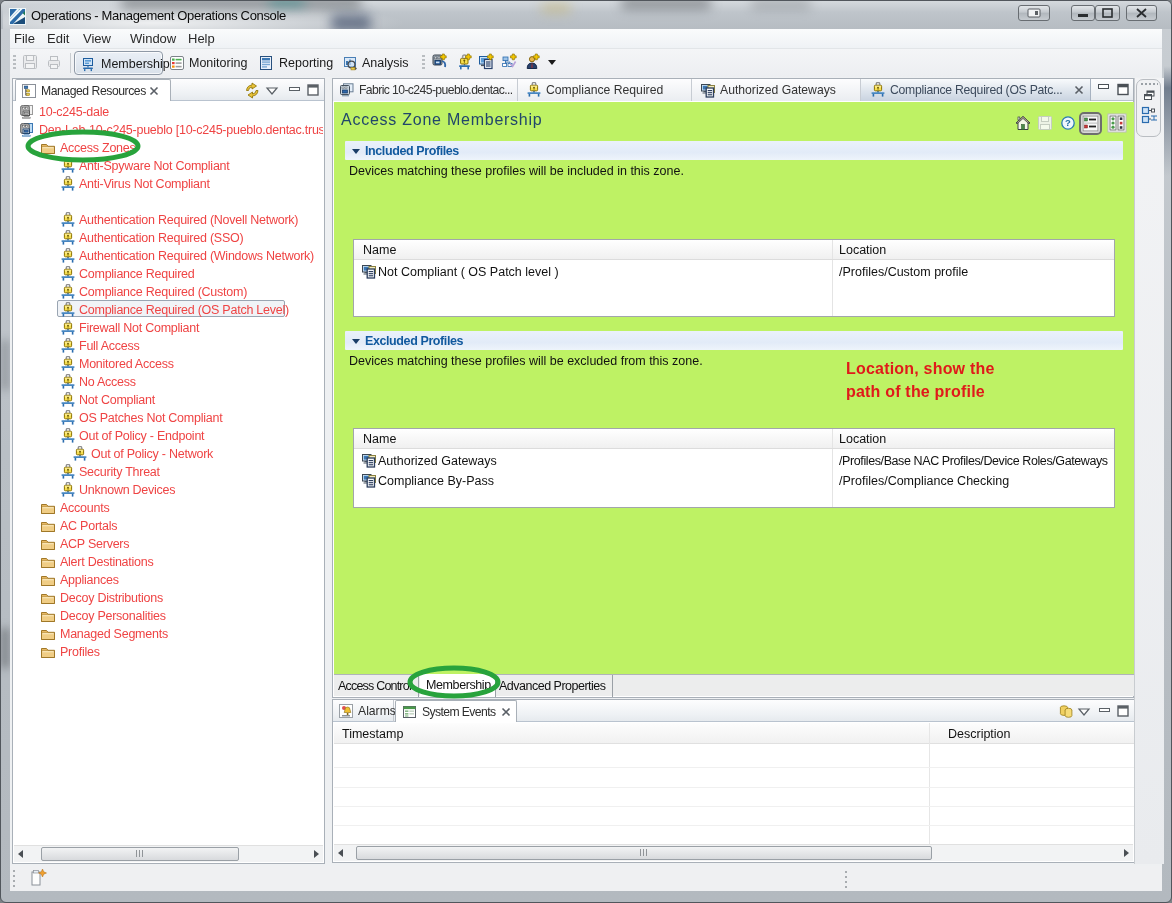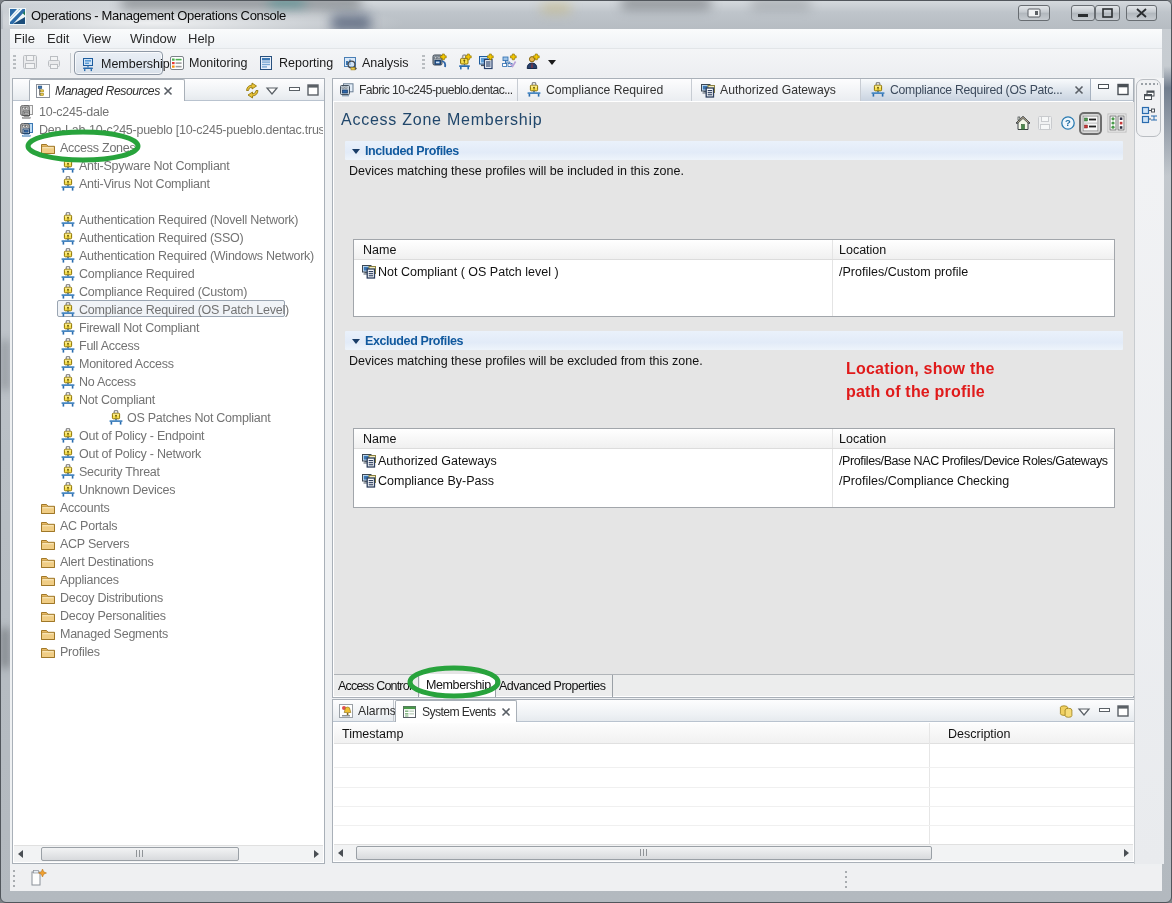--- a/index.html
+++ b/index.html
@@ -54,21 +54,21 @@
 .secttri{position:absolute;left:7px;top:8px;width:0;height:0;
  border-left:4px solid transparent;border-right:4px solid transparent;border-top:5px solid #1a3d68;}
 .desc{position:absolute;font-size:12.5px;color:#111;}
 .ftable{position:absolute;left:19px;width:762px;border:1px solid #a2a6ab;background:#fff;}
 .thead{position:absolute;left:0;top:0;right:0;height:20px;
  background:linear-gradient(180deg,#ffffff,#f0f0f0);border-bottom:1px solid #dcdcdc;}
 .th{position:absolute;top:3px;font-size:12.5px;color:#111;}
 .colsep{position:absolute;top:0;bottom:0;width:1px;background:#e4e4e4;}
 .trow{position:absolute;left:0;right:0;height:20px;font-size:12.5px;color:#111;}
 
-.trow-item{position:absolute;font-size:12.5px;color:#737373;white-space:nowrap;letter-spacing:-0.25px;}
+.trow-item{position:absolute;font-size:12.5px;color:#ef4444;white-space:nowrap;letter-spacing:-0.25px;}
 
 .hscroll{position:absolute;height:17px;background:#f2f3f4;border-top:1px solid #e0e0e0;}
 .hthumb{position:absolute;top:1px;height:14px;border:1px solid #9aa0a6;border-radius:2px;
  background:linear-gradient(180deg,#f2f3f4,#d8dadd);}
 .hgrip{position:absolute;top:4px;width:7px;height:7px;
  background:repeating-linear-gradient(90deg,#909498 0 1px,transparent 1px 3px);}
 .sarrow{position:absolute;top:4px;width:0;height:0;border-top:4px solid transparent;border-bottom:4px solid transparent;}
 
 #statusbar{position:absolute;left:10px;top:866px;width:1152px;height:25px;background:#eff0f2;}
 
@@ -327,21 +327,21 @@
         <ellipse cx="6" cy="4.6" rx="3.6" ry="1.8" fill="#f0d060" stroke="#9a7d1a" stroke-width=".8"></ellipse>
         <path d="M2.4 4.6 v6 a3.6 1.8 0 0 0 7.2 0 v-6" fill="#f0d060" stroke="#9a7d1a" stroke-width=".8"></path>
         <ellipse cx="10.5" cy="7" rx="3.4" ry="1.7" fill="#f6dc78" stroke="#9a7d1a" stroke-width=".8"></ellipse>
         <path d="M7.1 7 v5.6 a3.4 1.7 0 0 0 6.8 0 v-5.6" fill="#f6dc78" stroke="#9a7d1a" stroke-width=".8"></path>
       </g>
 </defs>
 </svg>
 
 <div class="panel" id="leftpanel" style="left:12px;top:78px;width:313px;height:786px;">
  <div class="tabbar"></div>
- <div class="vtab sel" style="left:16px;width:156px;font-style:italic;">
+ <div class="vtab sel" style="left:2px;width:156px;">
    <svg class="abs" style="left:5px;top:3px" width="16" height="16">
         <use href="#sym-mres"></use>
       </svg>
    <span class="abs" style="left:25px;top:4px;font-size:12.2px;letter-spacing:-0.45px;">Managed Resources</span>
    <svg class="abs" style="left:132px;top:5px" width="12" height="12" viewBox="0 0 12 12">
         <path d="M2.5 2.5 L9.5 9.5 M9.5 2.5 L2.5 9.5" stroke="#5a5f66" stroke-width="1.6"></path>
       </svg>
  </div>
  <svg class="abs" style="left:231px;top:3px" width="17" height="17">
       <use href="#sym-refresh"></use>
@@ -445,33 +445,33 @@
           <use href="#sym-zone"></use>
         </svg>
         <span class="abs" style="left:65px;top:2px;">No Access</span>
       </div>
 <div class="trow-item" style="left:0;top:289px;width:311px;height:18px;">
         <svg class="abs" style="left:46px;top:1px" width="16" height="16">
           <use href="#sym-zone"></use>
         </svg>
         <span class="abs" style="left:65px;top:2px;">Not Compliant</span>
       </div>
-<div class="trow-item" style="left:0;top:307px;width:311px;height:18px;margin-left:48px;">
+<div class="trow-item" style="left:0;top:307px;width:311px;height:18px;">
         <svg class="abs" style="left:46px;top:1px" width="16" height="16">
           <use href="#sym-zone"></use>
         </svg>
         <span class="abs" style="left:65px;top:2px;">OS Patches Not Compliant</span>
       </div>
 <div class="trow-item" style="left:0;top:325px;width:311px;height:18px;">
         <svg class="abs" style="left:46px;top:1px" width="16" height="16">
           <use href="#sym-zone"></use>
         </svg>
         <span class="abs" style="left:65px;top:2px;">Out of Policy - Endpoint</span>
       </div>
-<div class="trow-item" style="left:0;top:343px;width:311px;height:18px;padding-left:36px;">
+<div class="trow-item" style="left:12px;top:343px;width:311px;height:18px;padding-left:36px;">
         <svg class="abs" style="left:46px;top:1px" width="16" height="16">
           <use href="#sym-zone"></use>
         </svg>
         <span class="abs" style="left:65px;top:2px;">Out of Policy - Network</span>
       </div>
 <div class="trow-item" style="left:0;top:361px;width:311px;height:18px;">
         <svg class="abs" style="left:46px;top:1px" width="16" height="16">
           <use href="#sym-zone"></use>
         </svg>
         <span class="abs" style="left:65px;top:2px;">Security Threat</span>
@@ -573,21 +573,21 @@
   <svg class="abs" style="left:212px;top:5px" width="12" height="12" viewBox="0 0 12 12">
         <path d="M2.5 2.5 L9.5 9.5 M9.5 2.5 L2.5 9.5" stroke="#5a5f66" stroke-width="1.6"></path>
       </svg>
  </div>
  <div class="abs" style="left:765px;top:5px;width:11px;height:5px;border:1px solid #4a5056;background:#fff;"></div>
  <svg class="abs" style="left:784px;top:4px" width="12" height="13" viewBox="0 0 12 13">
       <rect x="1" y="1.5" width="10" height="10" fill="#fff" stroke="#4a5056" stroke-width="1.4"></rect>
       <rect x="1" y="1.5" width="10" height="2.8" fill="#4a5056"></rect>
     </svg>
 
- <div id="form" class="abs" style="left:1px;top:23px;width:800px;height:574px;background:#e5e5e5;overflow:hidden;">
+ <div id="form" class="abs" style="left:1px;top:23px;width:800px;height:574px;background:#bef264;overflow:hidden;">
   <div id="formtitle">Access Zone Membership</div>
   <svg class="abs" style="left:681px;top:13px" width="16" height="16">
         <use href="#sym-home"></use>
       </svg>
   <svg class="abs" style="left:703px;top:13px;opacity:.9" width="16" height="16" viewBox="0 0 16 16">
         <rect x="1.5" y="1.5" width="13" height="13" rx="1" fill="#f2f3f4" stroke="#c6c9cc"></rect>
         <rect x="4.5" y="1.5" width="7" height="5" fill="#fafbfb" stroke="#c6c9cc"></rect>
         <rect x="3.5" y="9.5" width="9" height="5" fill="#fafbfb" stroke="#c6c9cc"></rect>
       </svg>
   <svg class="abs" style="left:726px;top:13px" width="16" height="16" viewBox="0 0 16 16">

